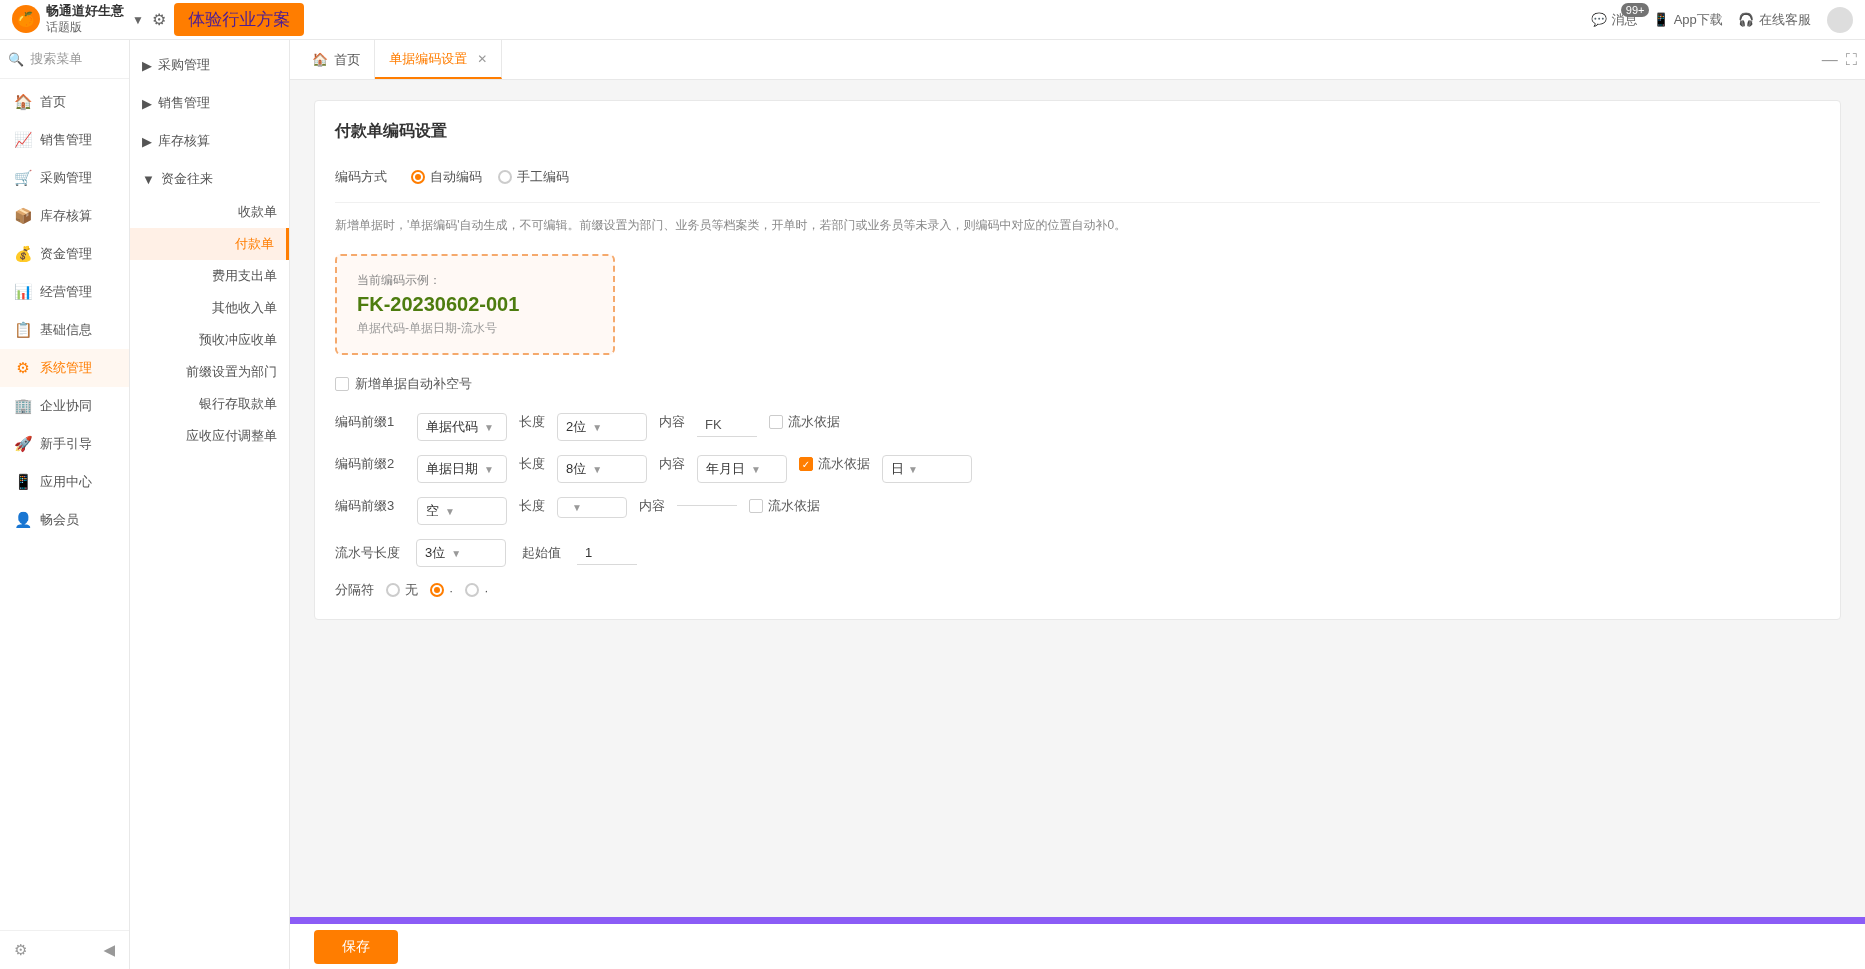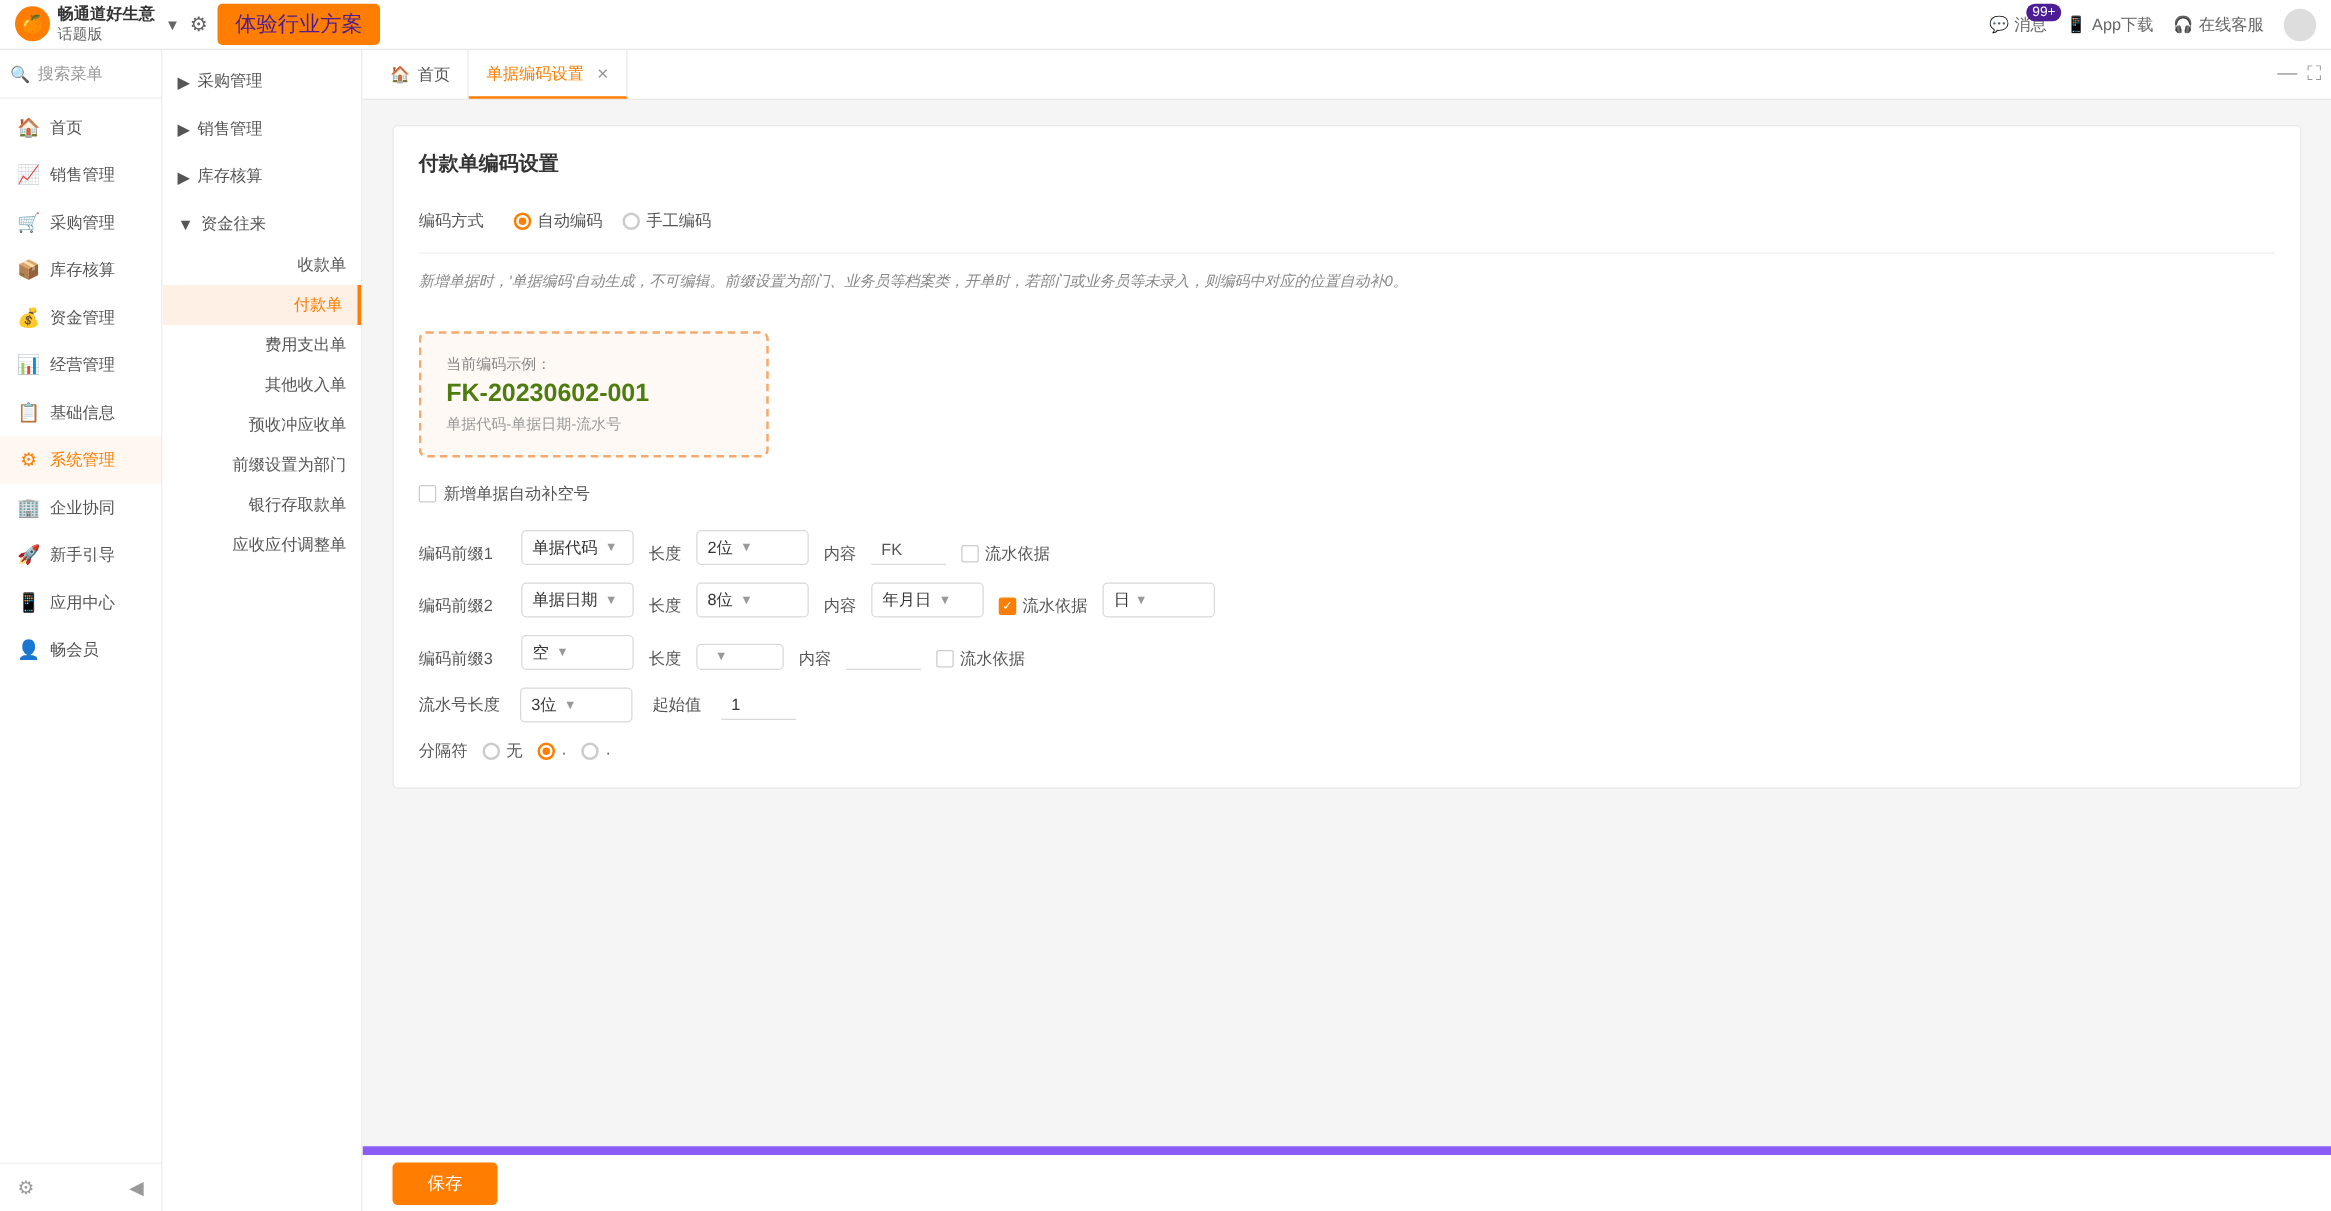--- a/index.html
+++ b/index.html
@@ -21,21 +21,21 @@
     .top-bar-left { display: flex; align-items: center; gap: 8px; }
     .top-bar-brand { display: flex; align-items: center; gap: 6px; }
     .brand-icon { width: 28px; height: 28px; background: #ff7d00; border-radius: 50%; display: flex; align-items: center; justify-content: center; color: white; font-size: 14px; }
     .brand-text { font-size: 12px; color: #666; line-height: 1.3; }
     .brand-text strong { color: #333; font-size: 13px; }
     .top-bar-dropdown { color: #666; cursor: pointer; font-size: 12px; display: flex; align-items: center; gap: 4px; }
     .top-bar-gear { color: #666; cursor: pointer; font-size: 16px; }
     .btn-trial { background: #ff7d00; color: #4c1d95; border: none; padding: 5px 14px; border-radius: 4px; cursor: pointer; font-size: 17px; }
     .top-bar-right { display: flex; align-items: center; gap: 16px; font-size: 13px; color: #666; }
     .top-bar-right .msg-icon { position: relative; display: flex; align-items: center; gap: 4px; cursor: pointer; }
-    .badge { background: #4c1d95; color: white; border-radius: 8px; padding: 1px 5px; font-size: 11px; position: absolute; top: -8px; right: -12px; }
+    .badge { background: #737373; color: white; border-radius: 8px; padding: 1px 5px; font-size: 11px; position: absolute; top: -8px; right: -12px; }
     .top-right-item { display: flex; align-items: center; gap: 4px; cursor: pointer; }
     .avatar-placeholder { width: 26px; height: 26px; border-radius: 50%; background: #ddd; display: inline-block; }
 
     
     .layout { display: flex; height: 969px; padding-top: 40px; }
 
     
     .sidebar {
       width: 130px;
       background: #fff;
@@ -127,21 +127,21 @@
       display: flex; align-items: center; gap: 16px;
       padding: 10px 0 16px; border-bottom: 1px solid #f0f0f0; margin-bottom: 14px;
     }
     .encode-method-label { font-size: 13px; color: #555; margin-right: 8px; }
     .radio-option { display: flex; align-items: center; gap: 5px; font-size: 13px; color: #555; cursor: pointer; }
     .radio-btn { width: 14px; height: 14px; border-radius: 50%; border: 2px solid #ccc; display: flex; align-items: center; justify-content: center; }
     .radio-btn.checked { border-color: #ff7d00; }
     .radio-btn.checked::after { content: ''; width: 6px; height: 6px; border-radius: 50%; background: #ff7d00; }
 
     
-    .info-text { font-size: 12px; color: #888; margin-bottom: 31px; font-style: italic; }
+    .info-text { font-size: 12px; color: #888; margin-bottom: 20px; }
 
     
     .preview-box {
       border: 2px dashed #f5a96c;
       background: #fff9f5;
       border-radius: 6px;
       padding: 16px 20px;
       display: inline-block;
       min-width: 280px;
       margin-bottom: 20px;
@@ -149,21 +149,21 @@
     .preview-label { font-size: 12px; color: #888; margin-bottom: 4px; }
     .preview-code { font-size: 20px; font-weight: 700; color: #4d7c0f; }
     .preview-desc { font-size: 12px; color: #999; margin-top: 4px; }
 
     
     .auto-fill-row { display: flex; align-items: center; gap: 6px; margin-bottom: 20px; font-size: 13px; color: #555; }
     .checkbox { width: 14px; height: 14px; border: 1px solid #ccc; border-radius: 2px; display: inline-flex; align-items: center; justify-content: center; cursor: pointer; }
     .checkbox.checked { background: #ff7d00; border-color: #ff7d00; color: white; font-size: 10px; }
 
     
-    .config-row { display: flex; align-items: flex-end; gap: 12px; margin-bottom: 14px; flex-wrap: wrap; }
+    .config-row { display: flex; align-items: flex-start; gap: 12px; margin-bottom: 14px; flex-wrap: wrap; }
     .config-label { font-size: 13px; color: #555; min-width: 70px; }
     .select-box {
       display: flex; align-items: center; gap: 6px;
       border: 1px solid #d9d9d9; border-radius: 4px;
       padding: 4px 8px; background: #fff; cursor: pointer;
       font-size: 13px; color: #333; min-width: 90px;
     }
     .select-box .chevron { color: #999; font-size: 10px; }
     .length-label { font-size: 13px; color: #555; }
     .content-label { font-size: 13px; color: #555; }

